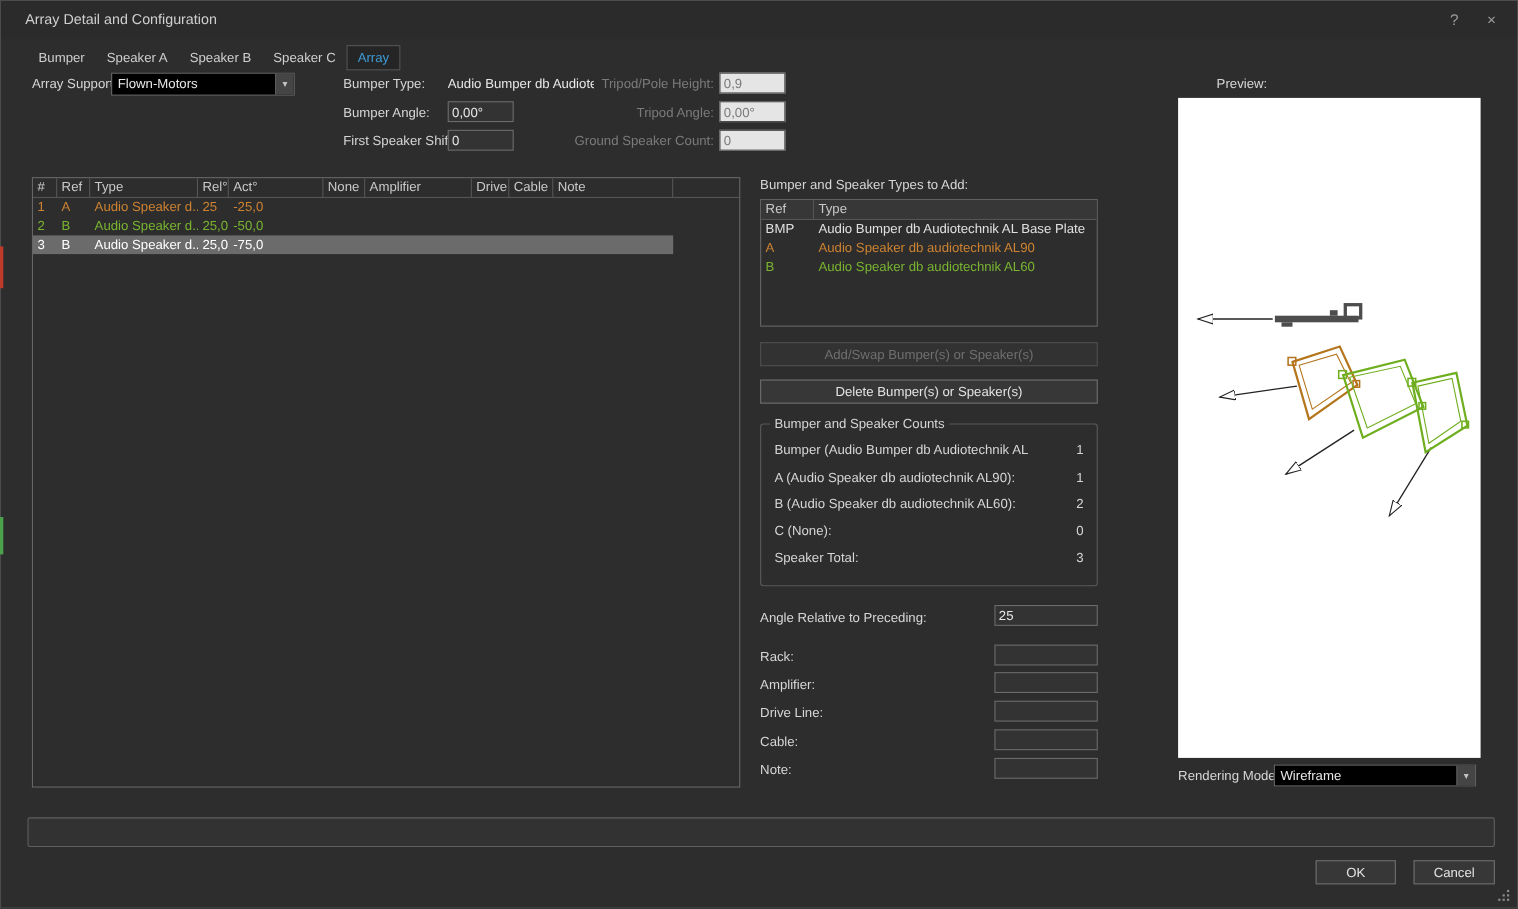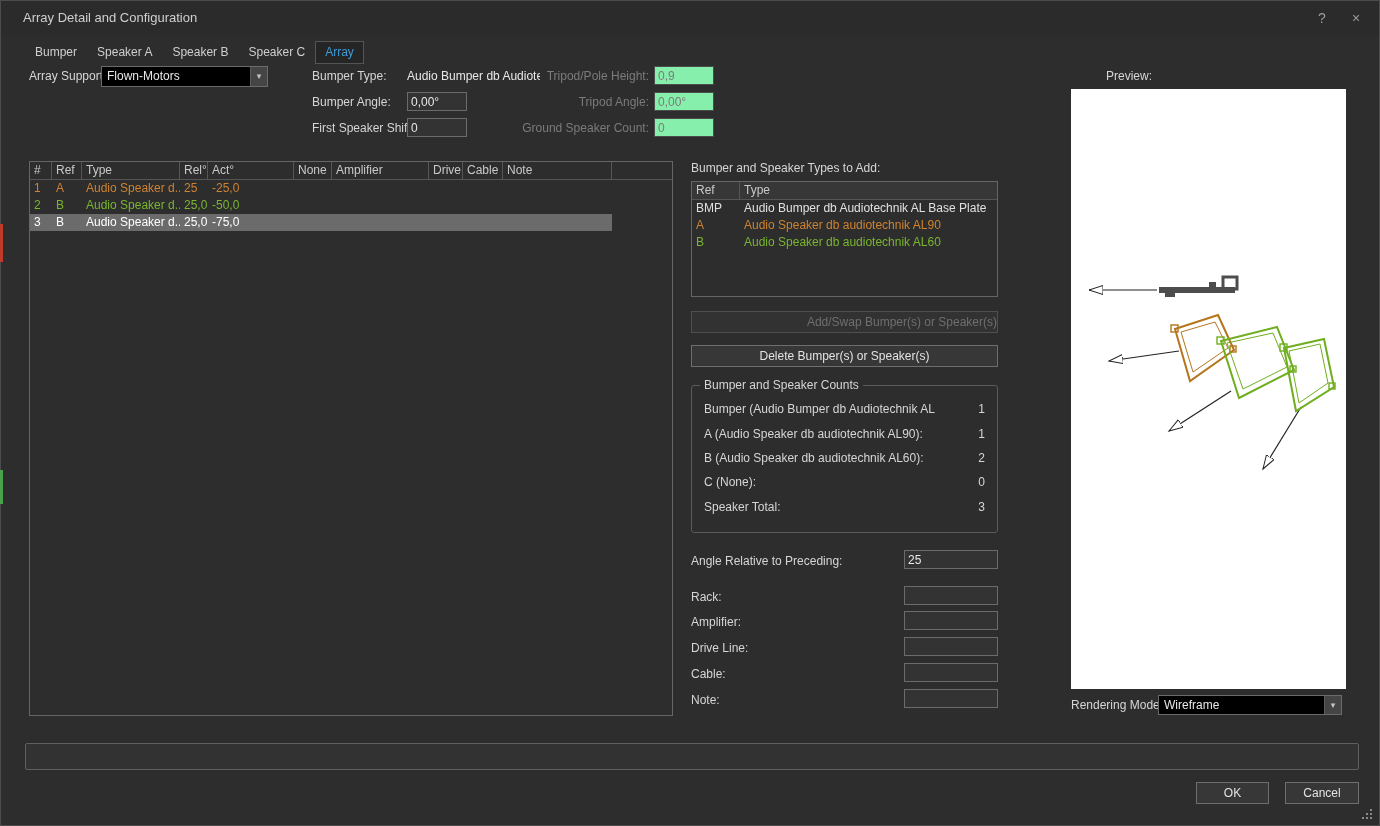--- a/index.html
+++ b/index.html
@@ -9,21 +9,21 @@
   .title { position:absolute; left:22px; top:0; line-height:34px; color:#cfcfcf; font-size:13px; }
   .tb-btn { position:absolute; top:0; width:30px; height:34px; line-height:34px; text-align:center; color:#9b9b9b; font-size:14px; cursor:pointer; }
   .tb-help { right:42px; } .tb-close { right:8px; }
   .tabs { position:absolute; left:24px; top:40px; display:flex; }
   .tab { padding:3px 9px 4px; color:#cfcfcf; border:1px solid transparent; cursor:pointer; white-space:nowrap; }
   .tab.active { color:#3e9bd6; background:#252526; border:1px solid #555; }
   .lbl { position:absolute; white-space:nowrap; color:#d6d6d6; line-height:19px; }
   .lbl.dim { color:#7b7b7b; }
   .val-text { position:absolute; white-space:nowrap; overflow:hidden; color:#e8e8e8; line-height:19px; }
   .inp { position:absolute; background:#333; border:1px solid #6b6b6b; color:#e8e8e8; font-family:inherit; font-size:12px; padding:0 3px; height:19px; outline:none; }
-  .inp:disabled { color:#7b7b7b; border-color:#4b4b4b; background:#86efac; }
+  .inp:disabled { color:#7b7b7b; border-color:#4b4b4b; background:#e5e5e5; }
   .combo { position:absolute; background:#000000; border:1px solid #6b6b6b; cursor:pointer; }
   .combo .val { position:absolute; left:5px; top:0; line-height:19px; color:#e8e8e8; white-space:nowrap; }
   .combo .dd { position:absolute; right:0; top:0; bottom:0; width:17px; background:#454545; border-left:1px solid #5c5c5c; color:#c4c4c4; text-align:center; line-height:19px; font-size:9px; }
   .table { position:absolute; border:1px solid #666; background:#2d2d2d; overflow:hidden; }
   .thead { display:grid; height:18px; border-bottom:1px solid #555; }
   .th { border-right:1px solid #555; padding:1px 4px 0; color:#c9c9c9; overflow:hidden; white-space:nowrap; cursor:pointer; }
   .th.nosep { border-right:none; }
   .trow { display:grid; height:17px; line-height:17px; cursor:pointer; }
   .td { padding:0 4px; overflow:hidden; white-space:nowrap; }
   .trow.selected { background:#6b6b6b; }
@@ -151,21 +151,21 @@
     <div class="trow grid-types" style="color: rgb(205, 131, 49);">
       <div class="td">A</div>
       <div class="td">Audio Speaker db audiotechnik AL90</div>
     </div>
     <div class="trow grid-types" style="color: rgb(121, 181, 48);">
       <div class="td">B</div>
       <div class="td">Audio Speaker db audiotechnik AL60</div>
     </div>
   </div>
 
-  <div class="btn disabled" style="left:690px; top:310px; width:307px; height:22px;text-align:right;">Add/Swap Bumper(s) or Speaker(s)</div>
+  <div class="btn disabled" style="left:690px; top:310px; width:307px; height:22px;">Add/Swap Bumper(s) or Speaker(s)</div>
   <div class="btn" style="left:690px; top:344px; width:307px; height:22px;">Delete Bumper(s) or Speaker(s)</div>
 
   <div class="groupbox" style="left:690px; top:384px; width:307px; height:148px;">
     <span class="legend">Bumper and Speaker Counts</span>
     <div class="count-row" style="top:16px;">
       <span>Bumper (Audio Bumper db Audiotechnik AL</span>
       <span>1</span>
     </div>
     <div class="count-row" style="top:41px;">
       <span>A (Audio Speaker db audiotechnik AL90):</span>

